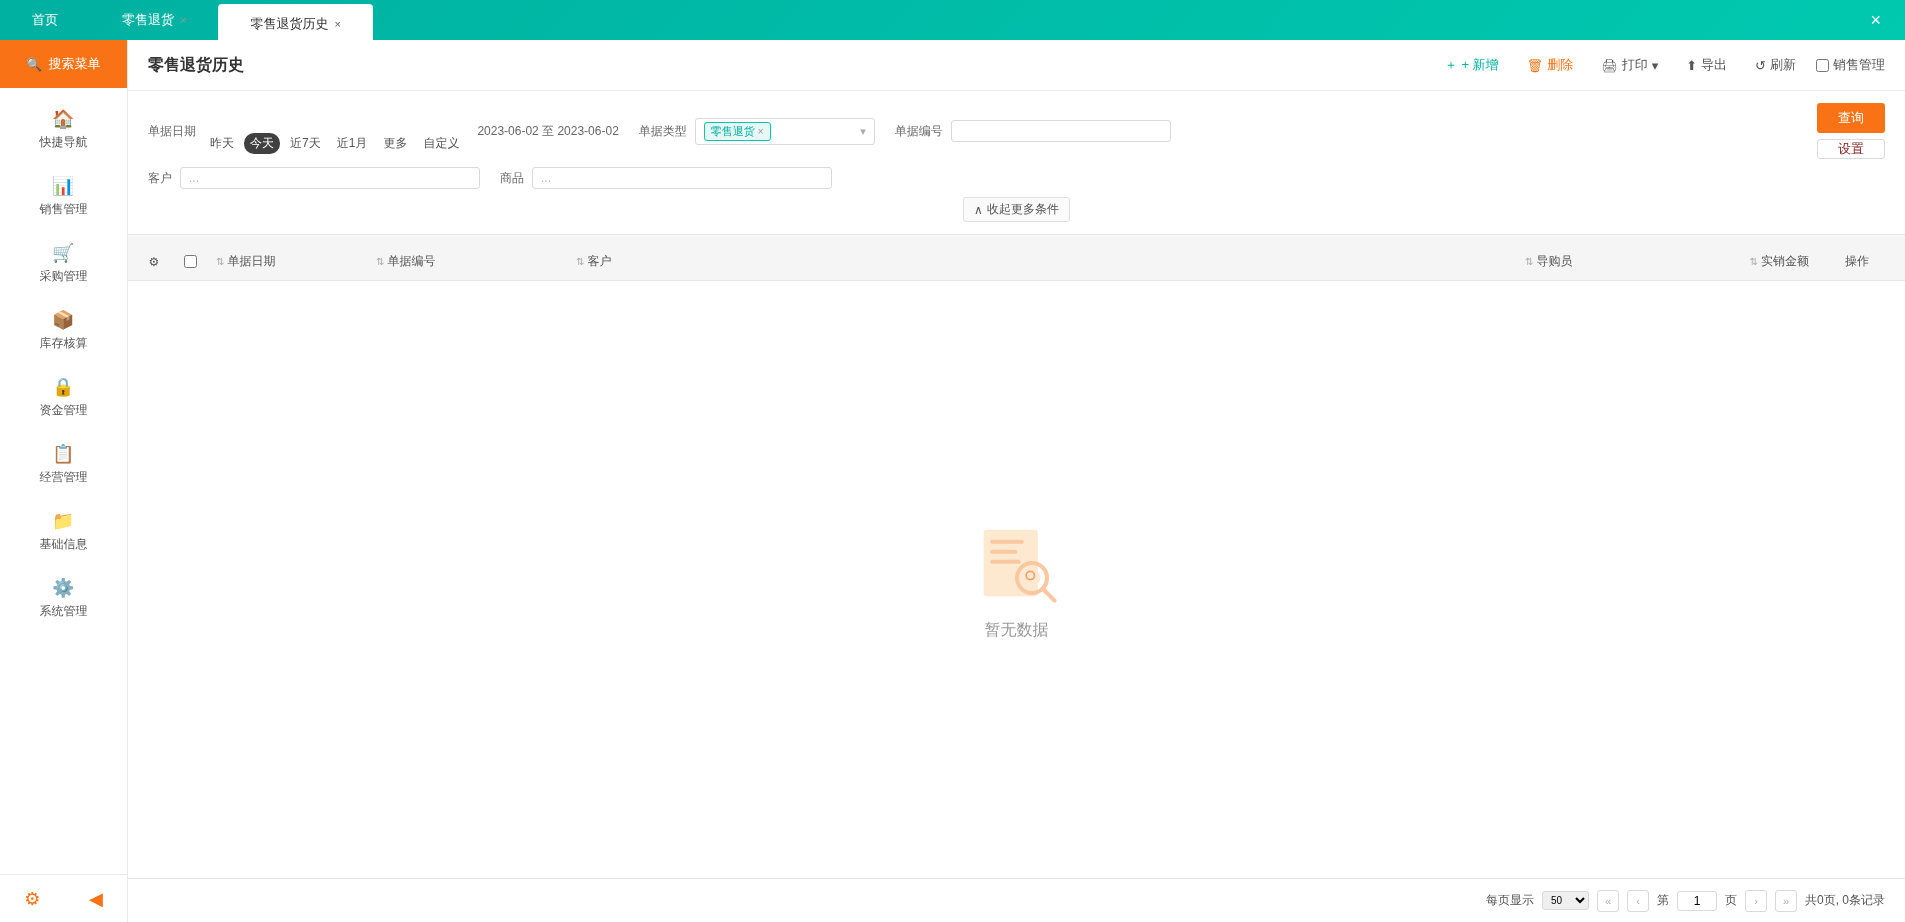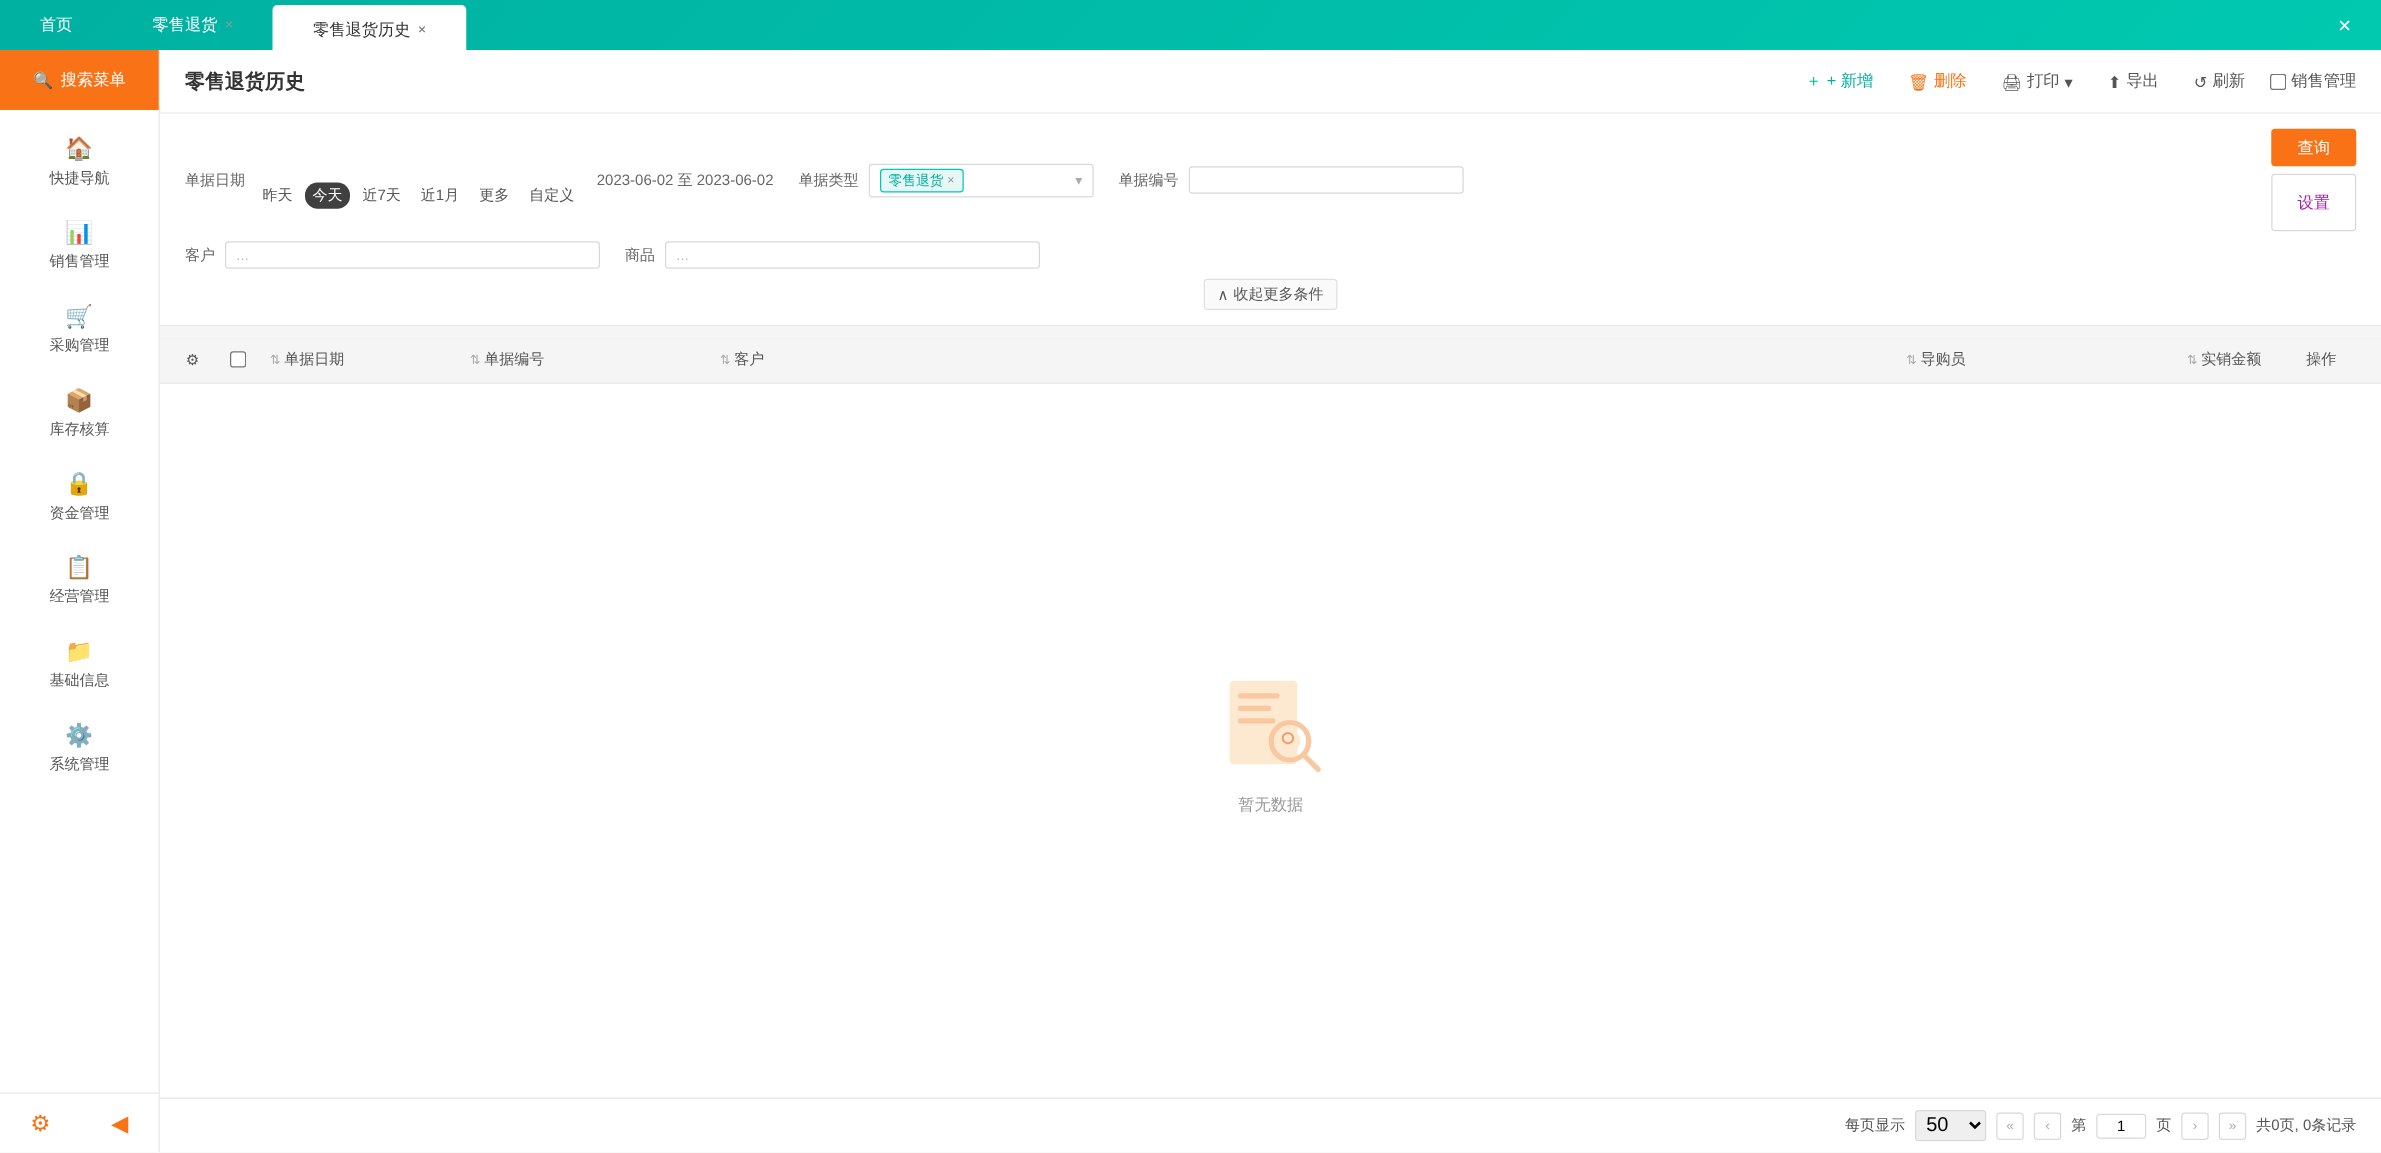--- a/index.html
+++ b/index.html
@@ -267,24 +267,24 @@
       background: #f97316;
       color: #fff;
       border: none;
       border-radius: 3px;
       padding: 6px 20px;
       font-size: 13px;
       cursor: pointer;
     }
     .btn-setting {
       background: #fff;
-      color: #a21caf;
+      color: #7f1d1d;
       border: 1px solid #d9d9d9;
       border-radius: 3px;
-      padding: 13px 20px;
+      padding: 0 20px;
       font-size: 13px;
       cursor: pointer;
     }
     .action-buttons {
       display: flex;
       flex-direction: column;
       gap: 6px;
       margin-left: auto;
     }
 
@@ -332,21 +332,21 @@
       flex-direction: column;
       align-items: center;
       justify-content: center;
       gap: 12px;
     }
     .empty-icon {
       width: 100px;
       height: 90px;
     }
     .empty-text {
-      font-size: 13px;
+      font-size: 16px;
       color: #999;
     }
 
     
     .pagination {
       height: 44px;
       background: #fff;
       display: flex;
       align-items: center;
       justify-content: flex-end;
@@ -354,21 +354,21 @@
       gap: 8px;
       border-top: 1px solid #e8e8e8;
       font-size: 12px;
       color: #555;
       flex-shrink: 0;
     }
     .pagination-select {
       border: 1px solid #d9d9d9;
       border-radius: 3px;
       padding: 2px 4px;
-      font-size: 16px;
+      font-size: 10px;
     }
     .pagination-btn {
       width: 22px;
       height: 22px;
       display: flex;
       align-items: center;
       justify-content: center;
       border: 1px solid #d9d9d9;
       border-radius: 3px;
       cursor: pointer;

